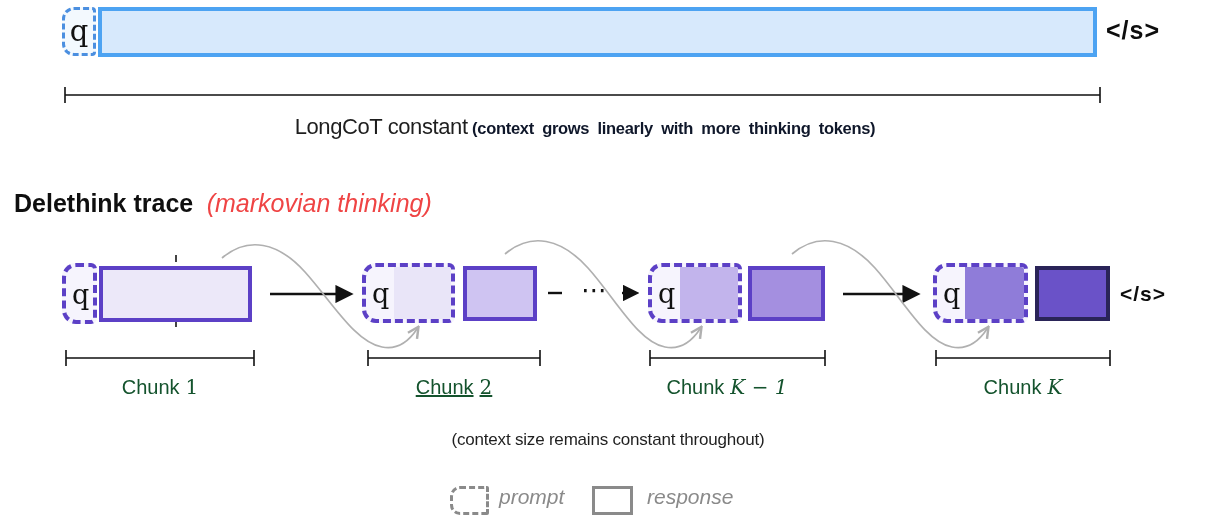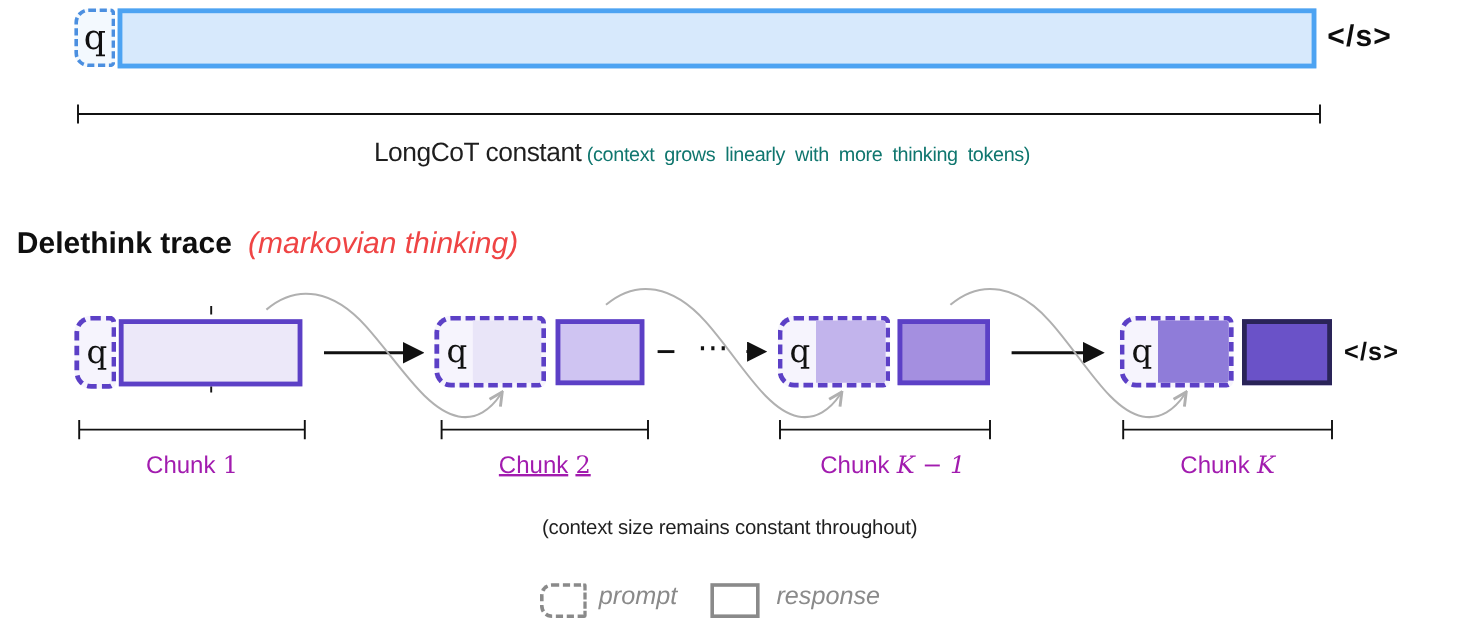--- a/index.html
+++ b/index.html
@@ -17,21 +17,21 @@
   .longcot-bar{
     left:98px;top:7px;width:999px;height:50px;
     border:4px solid #4da3f2;background:#d7e9fc;
   }
   .q-glyph{font-family:"DejaVu Serif",serif;font-size:29px;color:#111;line-height:1;}
   .eos{font-weight:800;letter-spacing:1px;color:#0d0d0d;}
   .eos-top{left:1106px;top:16px;font-size:25px;}
   .eos-bottom{left:1120px;top:282px;font-size:21px;}
   .caption-longcot{left:150px;top:114px;width:870px;text-align:center;white-space:nowrap;}
   .caption-longcot .main{font-size:22px;letter-spacing:-0.4px;color:#1e1e1e;}
-  .caption-longcot .note{font-size:16.5px;letter-spacing:-0.3px;word-spacing:4px;color:#0f766e;}
+  .caption-longcot .note{font-size:16.5px;letter-spacing:-0.3px;word-spacing:4px;color:#0f172a;font-weight:bold;}
   
   .heading{left:14px;top:189px;white-space:nowrap;}
   .heading .h-main{font-size:25px;font-weight:800;color:#0f0f0f;}
   .heading .h-sub{font-size:25px;font-style:italic;color:#ef4444;margin-left:9px;}
   
   .resp-box{border:4px solid #5c40c6;}
   .prompt-box{
     border:4px dashed #5c40c6;border-radius:14px 6px 6px 14px;background:#f6f4fd;
   }
   .prompt-box .q-glyph{position:absolute;left:6px;top:50%;transform:translateY(-50%);font-size:27px;}
@@ -43,24 +43,24 @@
   .resp2{left:463px;top:266px;width:74px;height:55px;background:#cfc4f2;}
   .p3{left:648px;top:263px;width:94px;height:60px;}
   .p3 .carried{background:#c2b4ec;}
   .resp3{left:748px;top:266px;width:77px;height:55px;background:#a48fe0;}
   .p4{left:933px;top:263px;width:95px;height:60px;}
   .p4 .carried{background:#8f7cd9;}
   .resp4{left:1035px;top:266px;width:75px;height:55px;background:#6a52c8;border-color:#2a2458;}
   .ellipsis{left:566px;top:277px;width:56px;text-align:center;font-family:"DejaVu Sans",sans-serif;
     font-size:26px;color:#111;line-height:1;}
   
-  .chunk-label{top:375px;width:200px;text-align:center;font-size:20px;color:#a21caf;white-space:nowrap;}
+  .chunk-label{top:375px;width:200px;text-align:center;font-size:20px;color:#14532d;white-space:nowrap;}
   .chunk-label .math{font-family:"DejaVu Serif",serif;font-size:20px;margin-left:6px;}
   .chunk-label .math.var{font-style:italic;}
-  .cl1{left:60px;} .cl2{left:354px;text-decoration:underline;} .cl3{left:644px;} .cl4{left:923px;}
+  .cl1{left:60px;} .cl2{left:354px;text-decoration:underline;} .cl3{left:627px;} .cl4{left:923px;}
   .note-constant{left:258px;top:430px;width:700px;text-align:center;font-size:17px;color:#1f1f1f;
     letter-spacing:-0.2px;}
   
   .legend-prompt-box{left:450px;top:486px;width:39px;height:29px;
     border:3px dashed #8a8a8a;border-radius:10px 2px 2px 10px;background:#ffffff;}
   .legend-resp-box{left:592px;top:486px;width:41px;height:29px;
     border:3.5px solid #8a8a8a;background:#ffffff;}
   .legend-text{font-size:21px;font-style:italic;color:#8a8a8a;white-space:nowrap;}
   .lt1{left:499px;top:485px;} .lt2{left:647px;top:485px;font-style:italic;}
   

